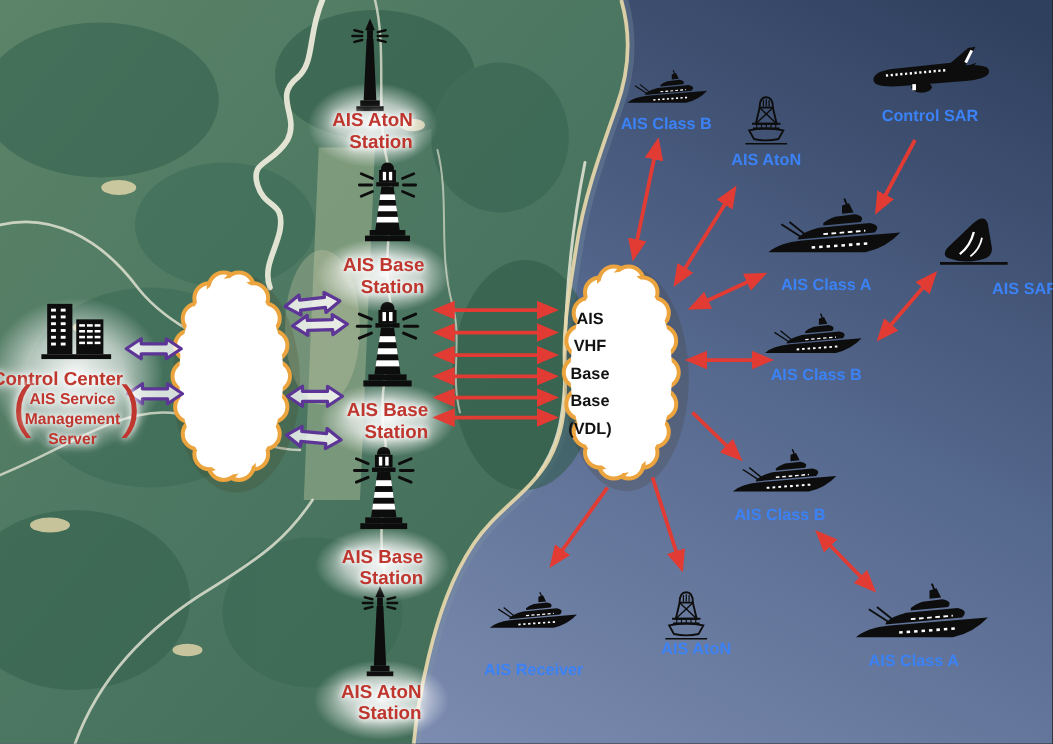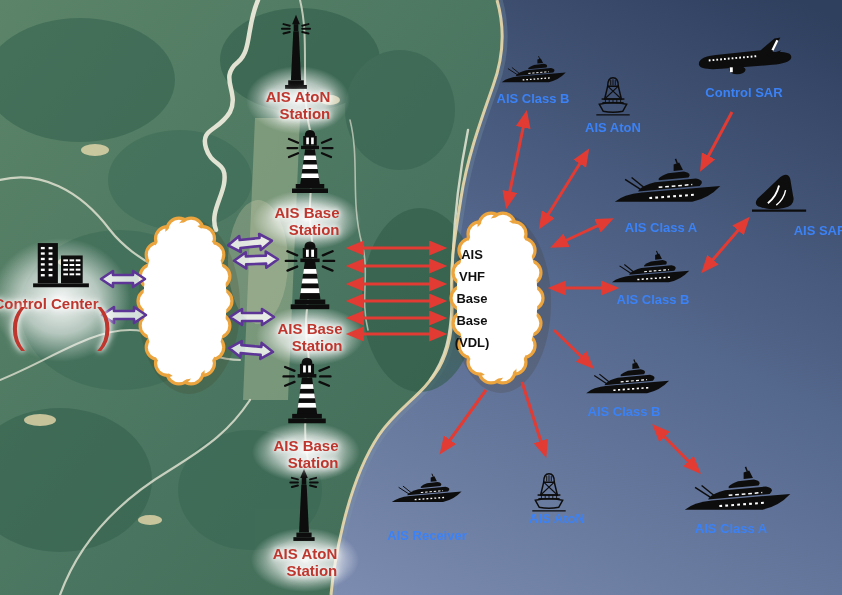--- a/index.html
+++ b/index.html
@@ -318,20 +318,25 @@
     <use href="#sym-yacht" x="584" y="358" width="88" height="44"></use>
     <use href="#sym-yacht" x="682" y="466" width="112" height="54"></use>
     <use href="#sym-yacht" x="390" y="472" width="74" height="38"></use>
     <use href="#sym-buoy" x="528" y="470" width="42" height="44"></use>
   </g>
 </svg>
 
 <div class="cc cc-title">Control Center</div>
 <span class="cc-paren" style="left:10px;top:302px">(</span>
 <span class="cc-paren" style="left:97px;top:302px">)</span>
+<div class="cc" style="left:58px;top:311px">
+  <div class="cc-line">AIS Service</div>
+  <div class="cc-line">Management</div>
+  <div class="cc-line">Server</div>
+</div>
 
 
 <div class="cloudtxt vdl-text">
   <div>AIS</div>
   <div>VHF</div>
   <div>Base</div>
   <div>Base</div>
   <div>(VDL)</div>
 </div>
 

